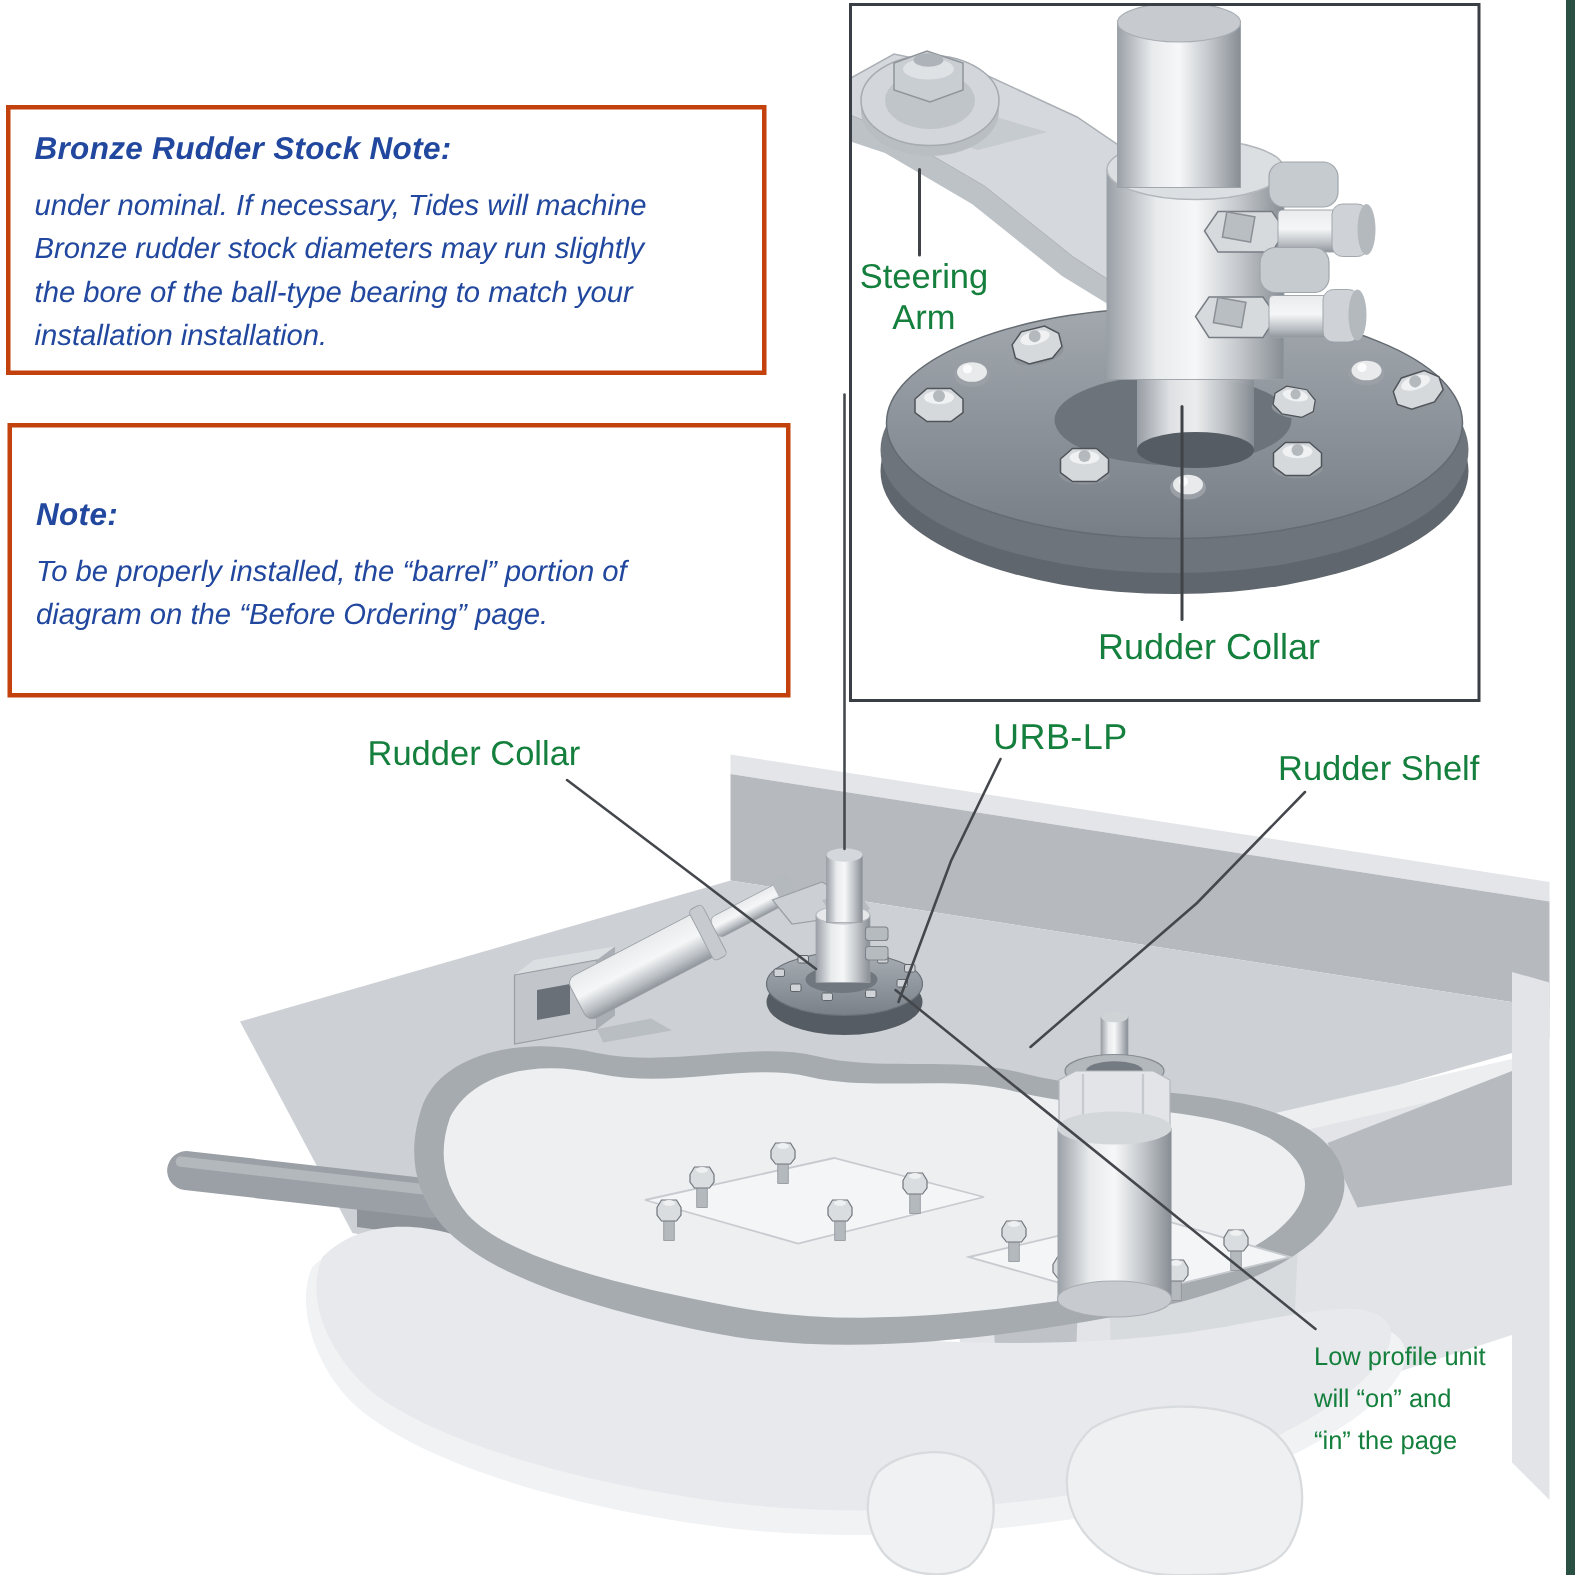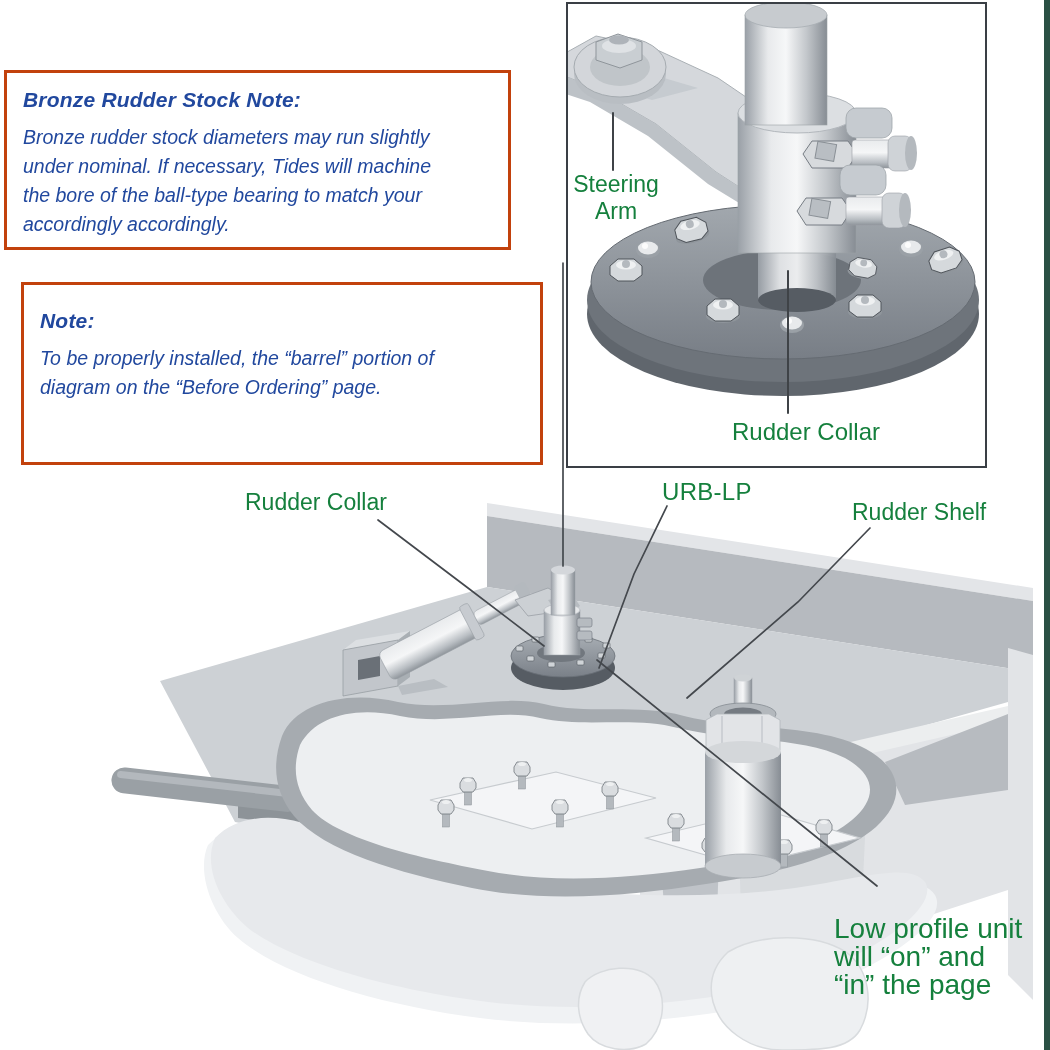--- a/index.html
+++ b/index.html
@@ -6,35 +6,35 @@
   #page{
     position:relative;width:1050px;height:1050px;overflow:hidden;background:#ffffff;
     font-family:"Liberation Sans", sans-serif;
   }
   #main-art{position:absolute;left:0;top:0;width:1050px;height:1050px;z-index:1;}
   .note-box{
     position:absolute;z-index:3;background:#ffffff;border:3px solid #c2410c;
     box-sizing:border-box;color:#21489e;
   }
   #note-bronze{left:4px;top:70px;width:507px;height:180px;padding:15px 16px 0 16px;}
-  #note-install{left:5px;top:282px;width:522px;height:183px;padding:24px 16px 0 16px;margin-left:16px;}
+  #note-install{left:5px;top:282px;width:522px;height:183px;padding:47px 16px 0 16px;}
   .note-title{font-size:21px;font-weight:700;font-style:italic;letter-spacing:.2px;}
   .note-body{margin-top:11px;font-size:19.5px;font-style:italic;line-height:29px;}
   #inset-box{
     position:absolute;left:566px;top:2px;width:421px;height:466px;z-index:2;
     background:#ffffff;border:2px solid #3a3f45;box-sizing:border-box;overflow:hidden;
   }
   #inset-art{position:absolute;left:0;top:0;width:417px;height:462px;}
   .lbl{position:absolute;z-index:4;color:#15803d;}
   #lbl-steering-arm{left:558px;top:171px;width:116px;text-align:center;font-size:23px;line-height:27px;}
   #lbl-rudder-collar-inset{left:700px;top:418px;width:212px;text-align:center;font-size:24px;}
   #lbl-rudder-collar-main{left:245px;top:489px;font-size:23px;}
   #lbl-urb-lp{left:662px;top:478px;font-size:24px;letter-spacing:.3px;}
   #lbl-rudder-shelf{left:852px;top:499px;font-size:23px;}
-  #lbl-low-profile{left:834px;top:891px;font-size:28px;line-height:28px;margin-top:24px;}
+  #lbl-low-profile{left:876px;top:891px;font-size:17px;line-height:28px;}
   #edge-green{position:absolute;right:0;top:0;width:6px;height:1050px;background:#2a5044;z-index:5;}
 </style>
 </head>
 <body>
 
 <div id="page">
 
   <svg id="main-art" viewBox="0 0 1050 1050" xmlns="http://www.w3.org/2000/svg">
     <defs>
       <linearGradient id="gradV" x1="0" y1="0" x2="1" y2="0">
@@ -280,24 +280,24 @@
       <g stroke="#3f4347" stroke-width="2" stroke-linecap="round">
         <line x1="45" y1="109" x2="45" y2="166"></line>
         <line x1="220" y1="267" x2="220" y2="409"></line>
       </g>
     </svg>
   </div>
 
   <div class="note-box" id="note-bronze">
     <div class="note-title">Bronze Rudder Stock Note:</div>
     <div class="note-body">
+      <div>under nominal. If necessary, Tides will machine</div>
       <div>Bronze rudder stock diameters may run slightly</div>
-      <div>under nominal. If necessary, Tides will machine</div>
       <div>the bore of the ball-type bearing to match your</div>
-      <div>accordingly accordingly.</div>
+      <div>installation installation.</div>
     </div>
   </div>
 
   <div class="note-box" id="note-install">
     <div class="note-title">Note:</div>
     <div class="note-body">
       <div>To be properly installed, the “barrel” portion of</div>
       <div>diagram on the “Before Ordering” page.</div>
     </div>
   </div>

